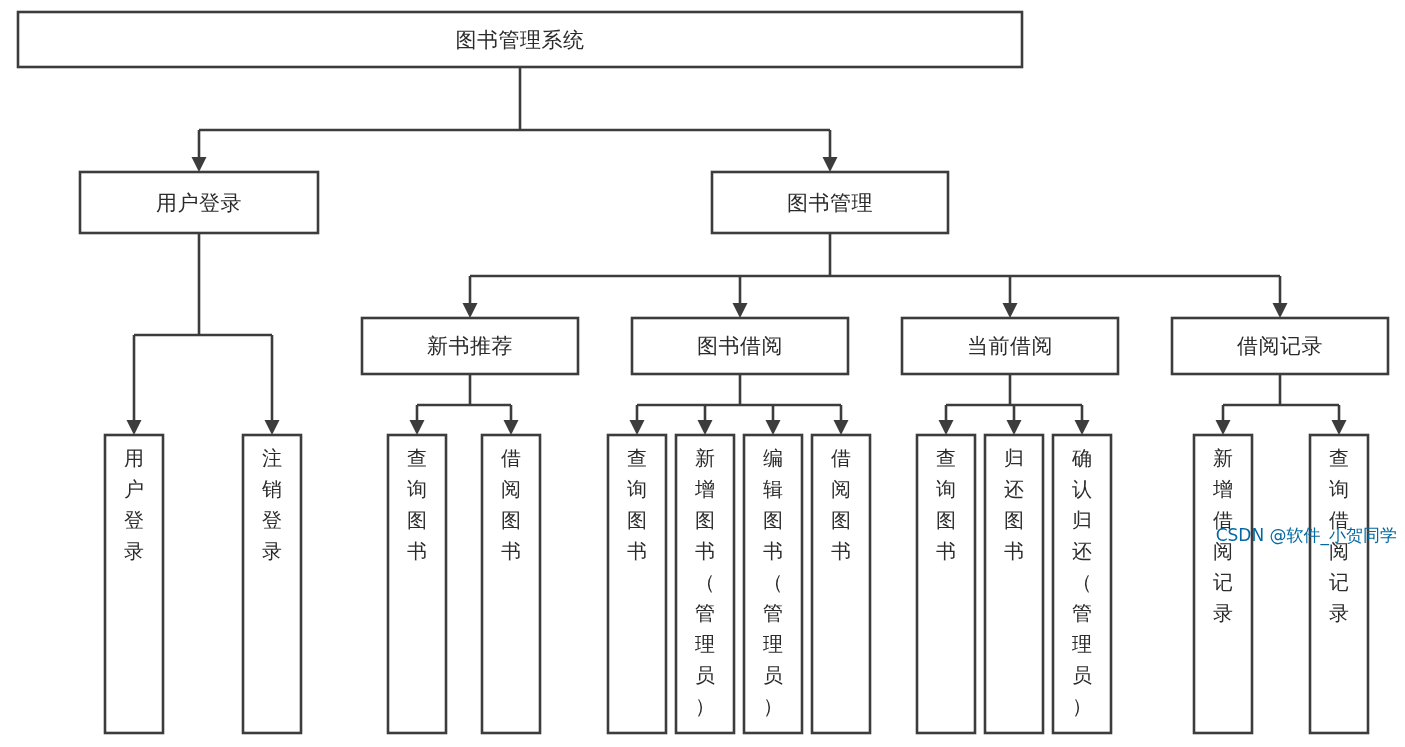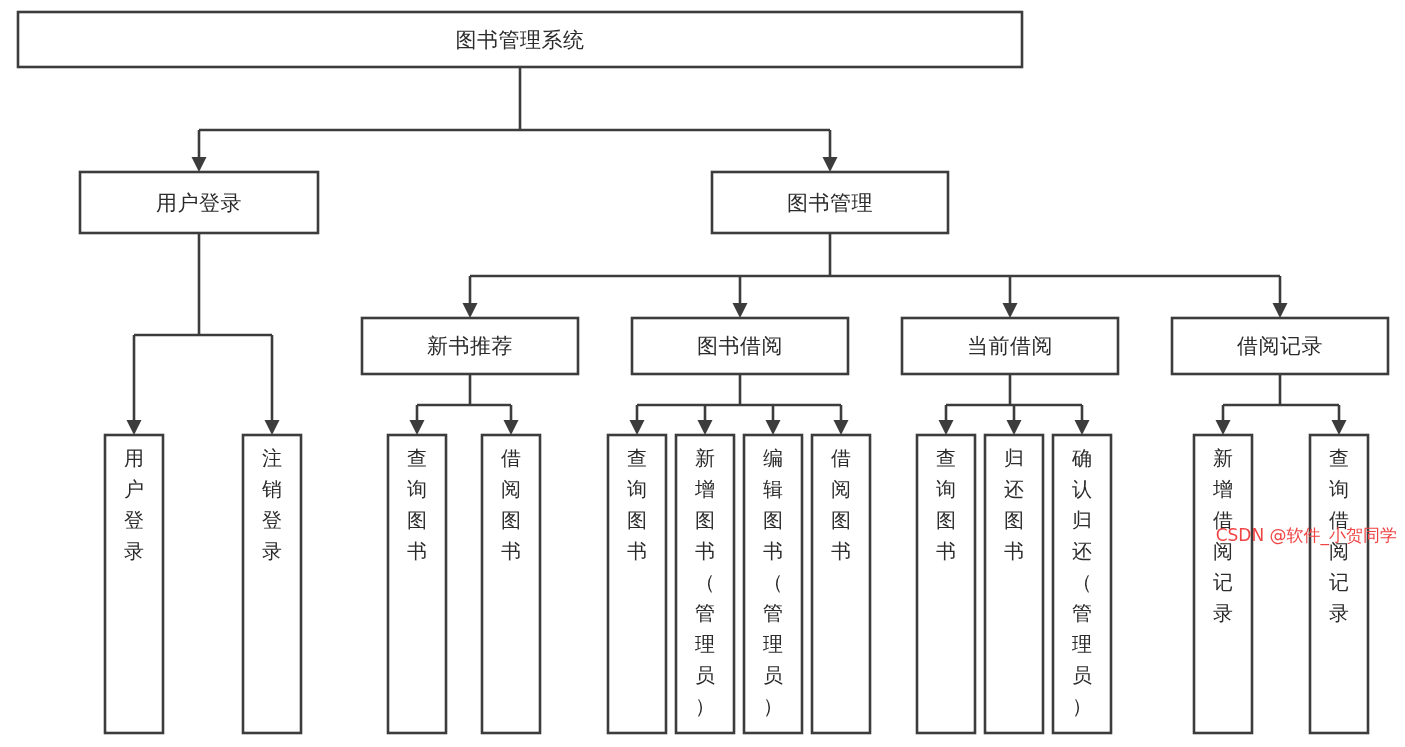--- a/index.html
+++ b/index.html
@@ -56,21 +56,21 @@
   .arrow-head {
     fill: #3c3c3c;
     stroke: none;
   }
   .watermark {
     position: absolute;
     right: 8px;
     bottom: 4px;
     font-family: "DejaVu Sans", "Liberation Sans", sans-serif;
     font-size: 17px;
-    color: #ef4444;
+    color: #0369a1;
     white-space: nowrap;
     user-select: none;
   }
 </style>
 </head>
 <body>
 
 <div id="diagram-root">
 
   <svg class="flow-canvas" viewBox="0 0 1405 747">

